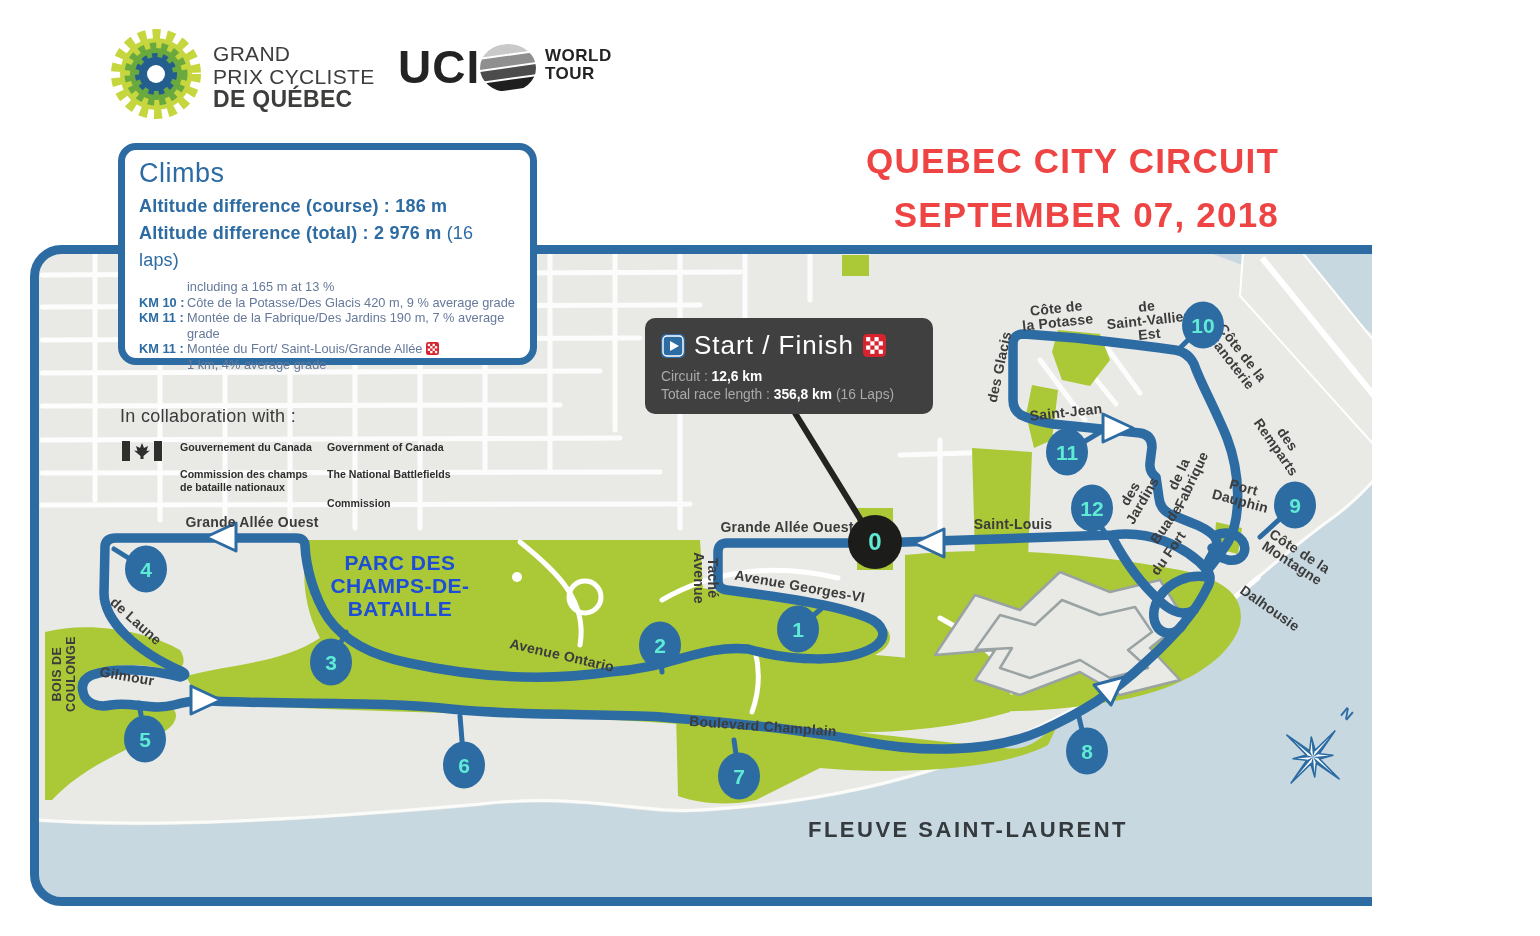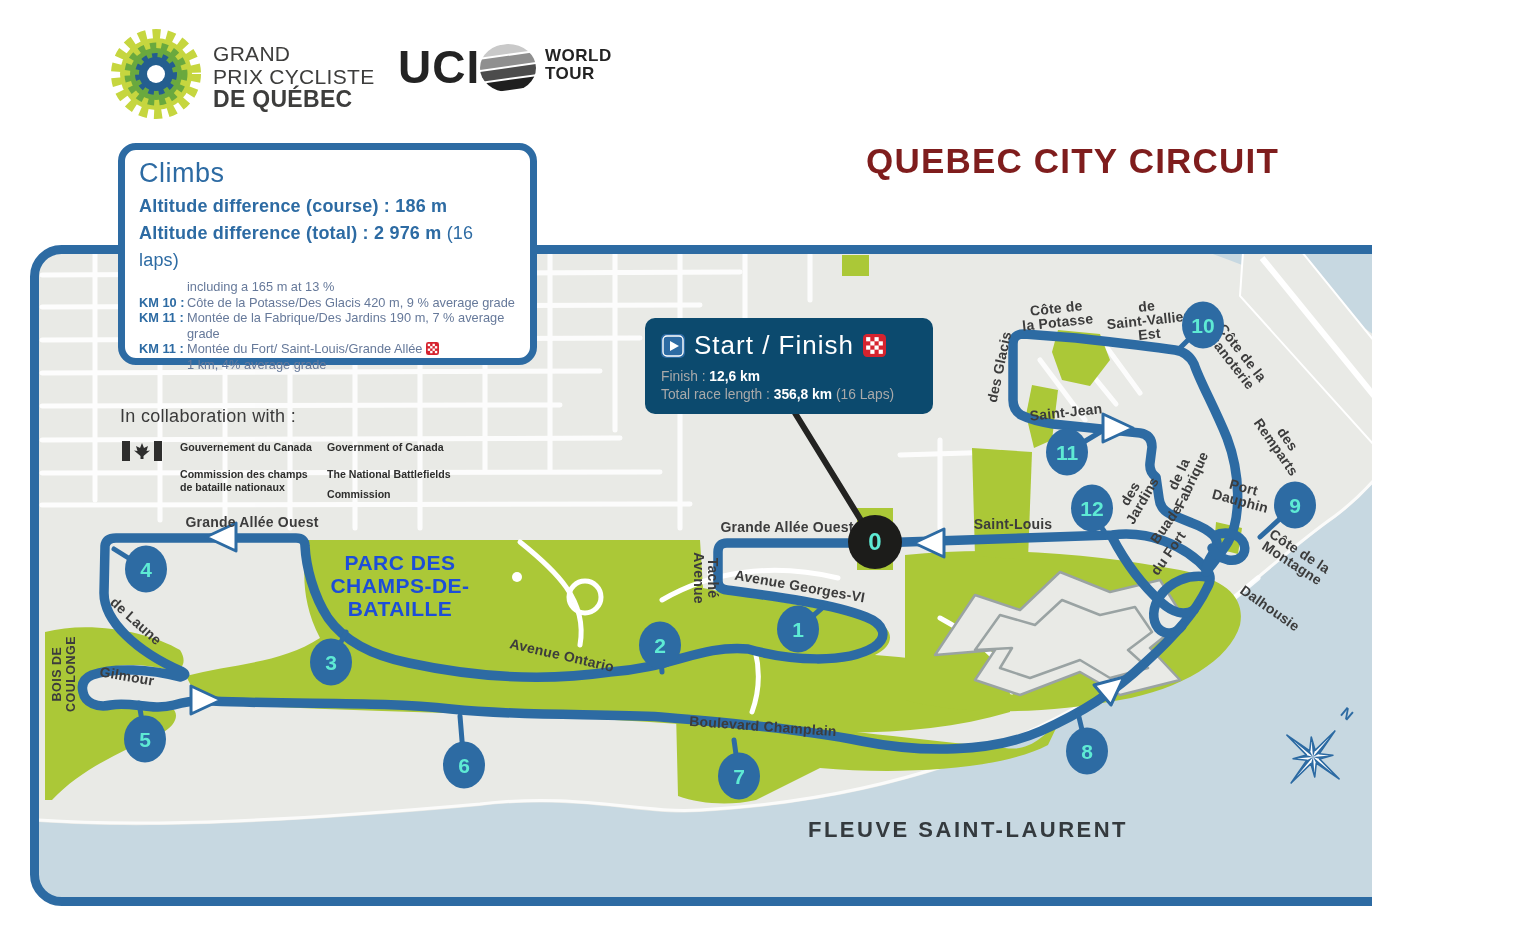--- a/index.html
+++ b/index.html
@@ -6,21 +6,21 @@
   .page{position:relative;width:1372px;height:936px;background:#fff;overflow:hidden;
         font-family:"Liberation Sans",sans-serif;}
   svg{display:block;}
   .abs{position:absolute;}
 
   
   .logo-text{position:absolute;left:213px;top:42px;color:#3d3d3c;font-size:21px;line-height:23px;letter-spacing:.3px;}
   .logo-text .l3{font-weight:800;font-size:23px;}
   .uci-word{position:absolute;left:398px;top:40px;color:#232323;font-size:46px;font-weight:800;letter-spacing:1px;}
   .wt{position:absolute;left:545px;top:47px;color:#232323;font-size:17px;font-weight:800;line-height:18px;letter-spacing:.5px;}
-  .main-title{position:absolute;right:93px;top:134px;text-align:right;color:#7f1d1d;
+  .main-title{position:absolute;right:93px;top:134px;text-align:right;color:#ef4444;
               font-size:35px;font-weight:800;letter-spacing:1.2px;line-height:54px;}
 
   
   .climbs{position:absolute;left:118px;top:143px;width:419px;height:222px;background:#fff;
           border:7px solid #2d6ba3;border-radius:18px;box-sizing:border-box;padding:8px 14px 4px 14px;z-index:30;}
   .climbs h2{margin:0 0 4px 0;font-size:27px;font-weight:500;color:#2d6ba3;letter-spacing:.5px;}
   .alt{font-size:18px;font-weight:800;color:#2d6ba3;line-height:27px;letter-spacing:.2px;}
   .alt .suffix{font-weight:400;}
   .kms{margin-top:5px;}
   .km-row{font-size:12.8px;line-height:15.5px;color:#66799a;display:flex;}
@@ -30,21 +30,21 @@
 
   
   .collab-label{position:absolute;left:120px;top:406px;font-size:18px;color:#3a3a3a;letter-spacing:.3px;z-index:20;}
   .collab{position:absolute;left:122px;top:441px;z-index:20;font-size:10.6px;font-weight:700;color:#2e2e2d;line-height:13px;}
   .collab .cols{display:flex;gap:0;}
   .collab .c1{margin-left:18px;width:147px;}
   .collab .c2{width:150px;}
   .collab p{margin:0 0 14px 0;}
 
   
-  .sf{position:absolute;left:645px;top:318px;width:288px;height:96px;background:#0c4a6e;border-radius:10px;
+  .sf{position:absolute;left:645px;top:318px;width:288px;height:96px;background:#404040;border-radius:10px;
       box-sizing:border-box;padding:12px 16px;z-index:25;}
   .sf-title{display:flex;align-items:center;gap:9px;color:#fff;font-size:26px;font-weight:500;letter-spacing:1px;}
   .sf-body{margin-top:7px;font-size:13.8px;line-height:18px;color:#a9a9a9;}
   .sf-body b{color:#fff;}
 
   
   .s{position:absolute;font-size:14px;font-weight:600;color:#3c3c3c;white-space:nowrap;text-align:center;
      line-height:14px;transform:translate(-50%,-50%) rotate(var(--r,0deg));z-index:12;letter-spacing:.2px;}
   .s span{display:block;}
   .s.vflip{display:flex;flex-direction:column-reverse;}
@@ -258,20 +258,21 @@
       <rect x="-4" y="38" width="68" height="10" fill="#1f1f1f" transform="rotate(-8 30 26)"></rect>
     </g>
   </svg>
   <div class="wt">
     <div>WORLD</div>
     <div>TOUR</div>
   </div>
 
   <div class="main-title">
     <div>QUEBEC CITY CIRCUIT</div>
+    <div>SEPTEMBER 07, 2018</div>
   </div>
 
   <div class="climbs">
     <h2>Climbs</h2>
     <div class="alt">
       <span>Altitude difference (course) :</span>
       <span>186 m</span>
     </div>
     <div class="alt">
       <span>Altitude difference (total) :</span>
@@ -320,21 +321,21 @@
         <rect x="32" y="0" width="8" height="20" fill="#2e2e2d"></rect>
         <polygon fill="#2e2e2d" points="20,2 22,7 26,5 24.5,10 28,9.5 21.5,15 21.5,18 18.5,18 18.5,15 12,9.5 15.5,10 14,5 18,7"></polygon>
       </svg>
       <div class="c1">
         <p>Gouvernement du Canada</p>
         <p style="margin-bottom:0">Commission des champs</p>
         <p>de bataille nationaux</p>
       </div>
       <div class="c2">
         <p>Government of Canada</p>
-        <p style="margin-bottom:7px">The National Battlefields</p>
+        <p style="margin-bottom:16px">The National Battlefields</p>
         <p>Commission</p>
       </div>
     </div>
   </div>
 
   <div class="sf">
     <div class="sf-title">
       <svg width="24" height="24" viewBox="0 0 24 24">
         <rect width="24" height="24" rx="5" fill="#2d6ba3"></rect>
         <rect x="2" y="2" width="20" height="20" rx="4" fill="none" stroke="#fff" stroke-width="1.4"></rect>
@@ -349,21 +350,21 @@
             <rect x="7" y="7" width="4" height="4"></rect>
             <rect x="15" y="7" width="4" height="4"></rect>
             <rect x="3" y="11" width="4" height="4"></rect>
             <rect x="11" y="11" width="4" height="4"></rect>
             <rect x="7" y="15" width="4" height="4"></rect>
             <rect x="15" y="15" width="4" height="4"></rect>
           </g>
       </svg>
     </div>
     <div class="sf-body">
-      <div><span>Finish :</span> <b>12,6 km</b></div>
+      <div><span>Circuit :</span> <b>12,6 km</b></div>
       <div><span>Total race length :</span> <b>356,8 km</b> <span>(16 Laps)</span></div>
     </div>
   </div>
 
   <div class="s" style="left:252px;top:522px;">
       <span>Grande Allée Ouest</span>
     </div>
   <div class="s" style="left:787px;top:527px;">
       <span>Grande Allée Ouest</span>
     </div>

